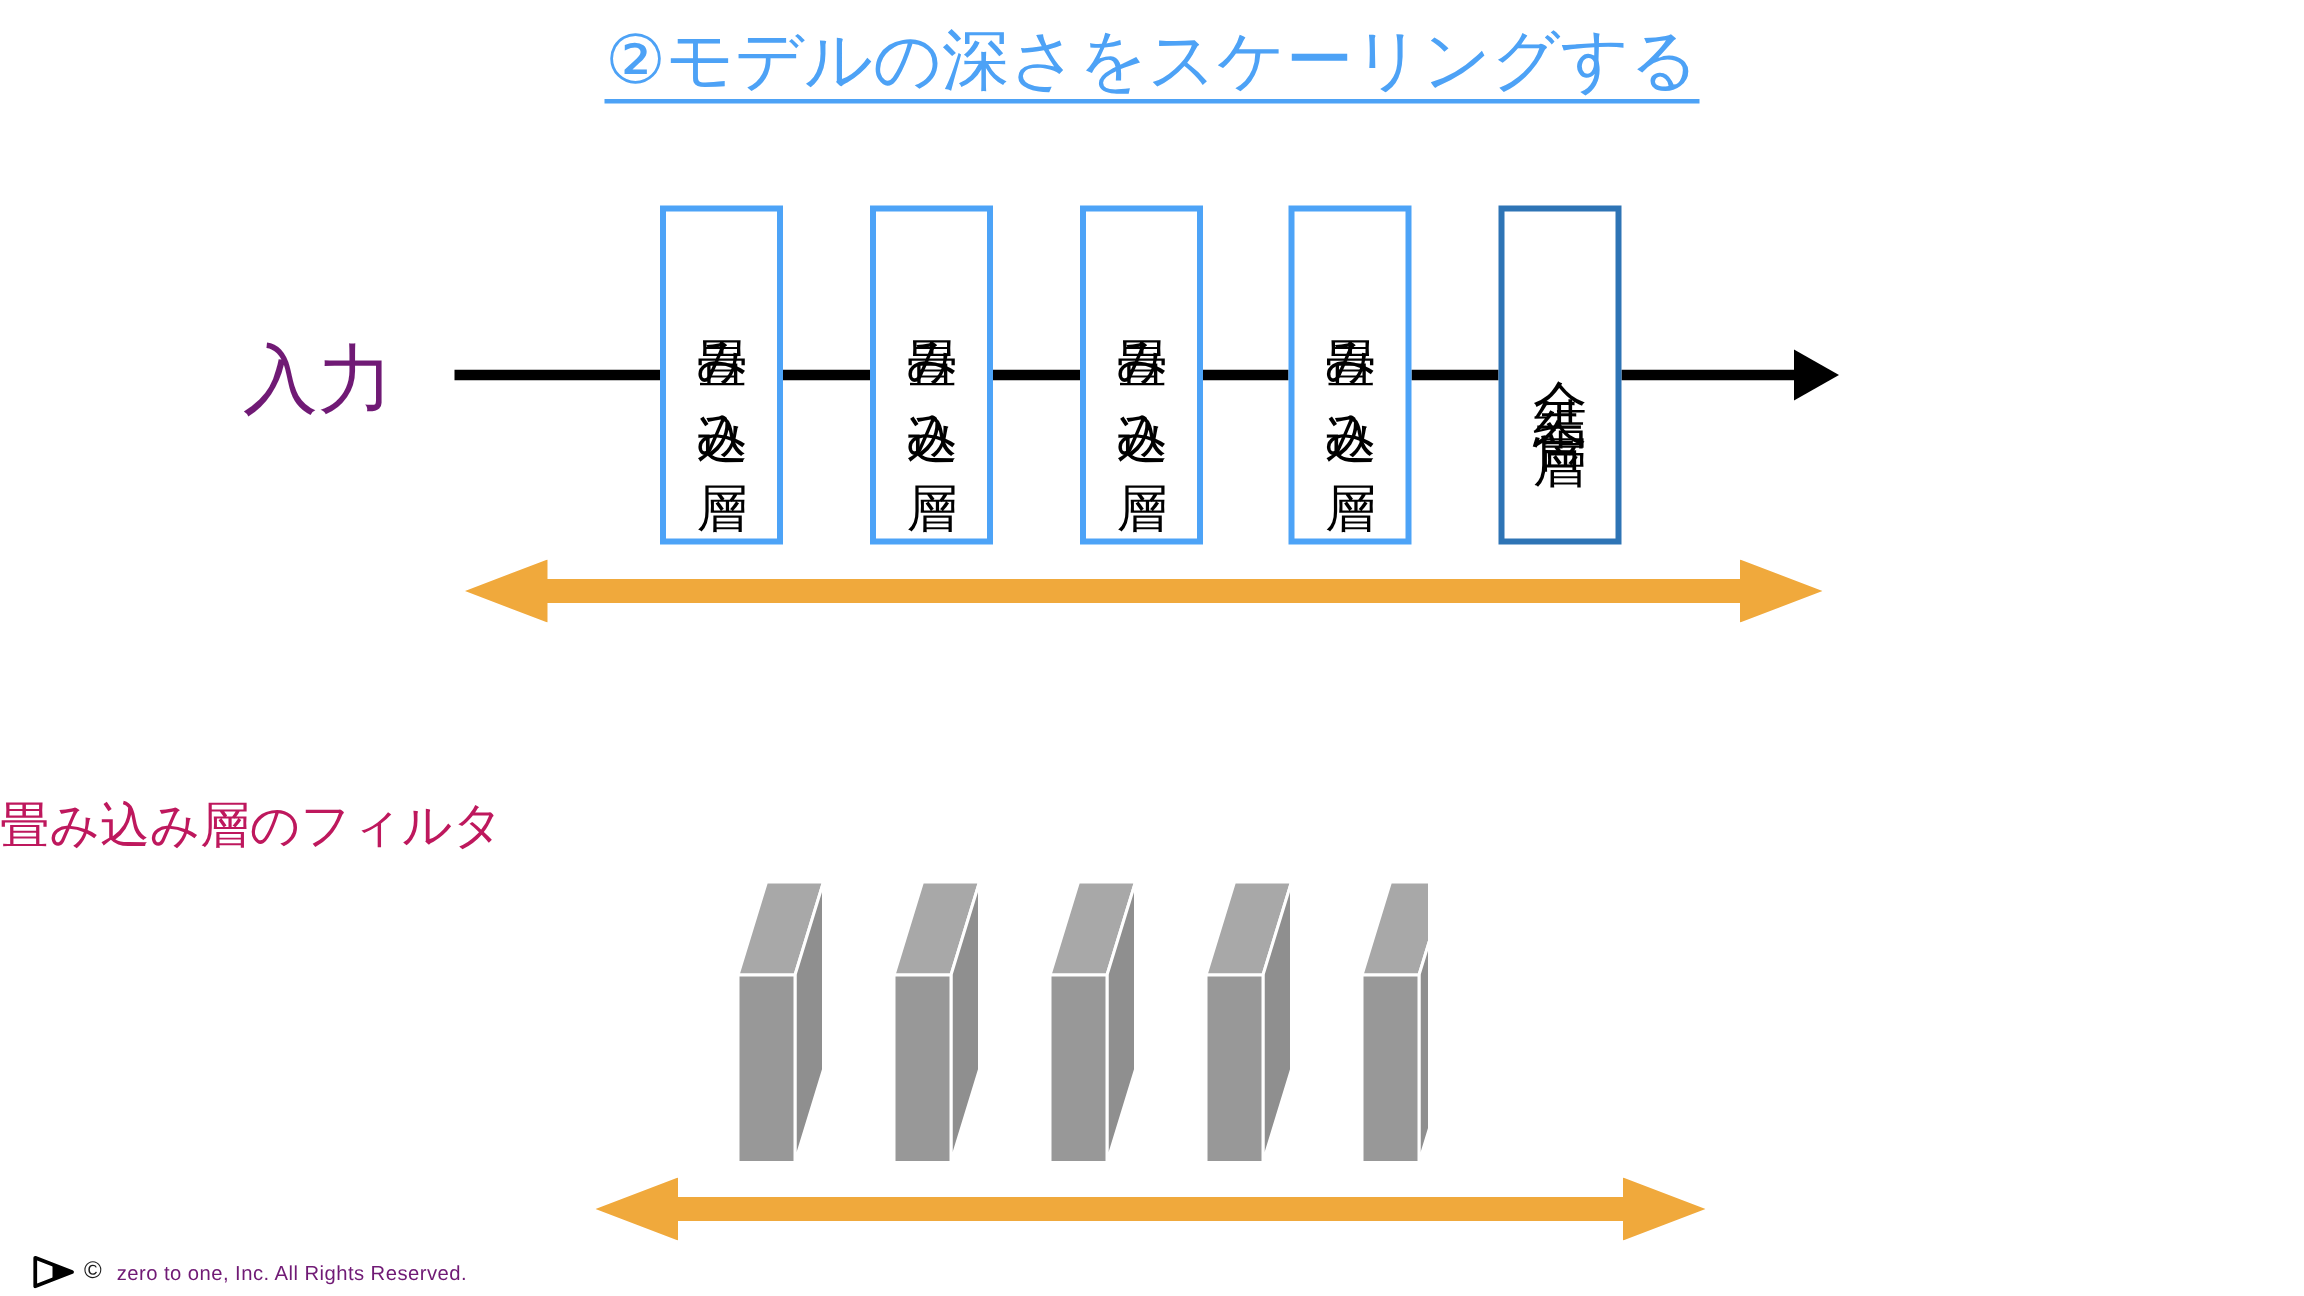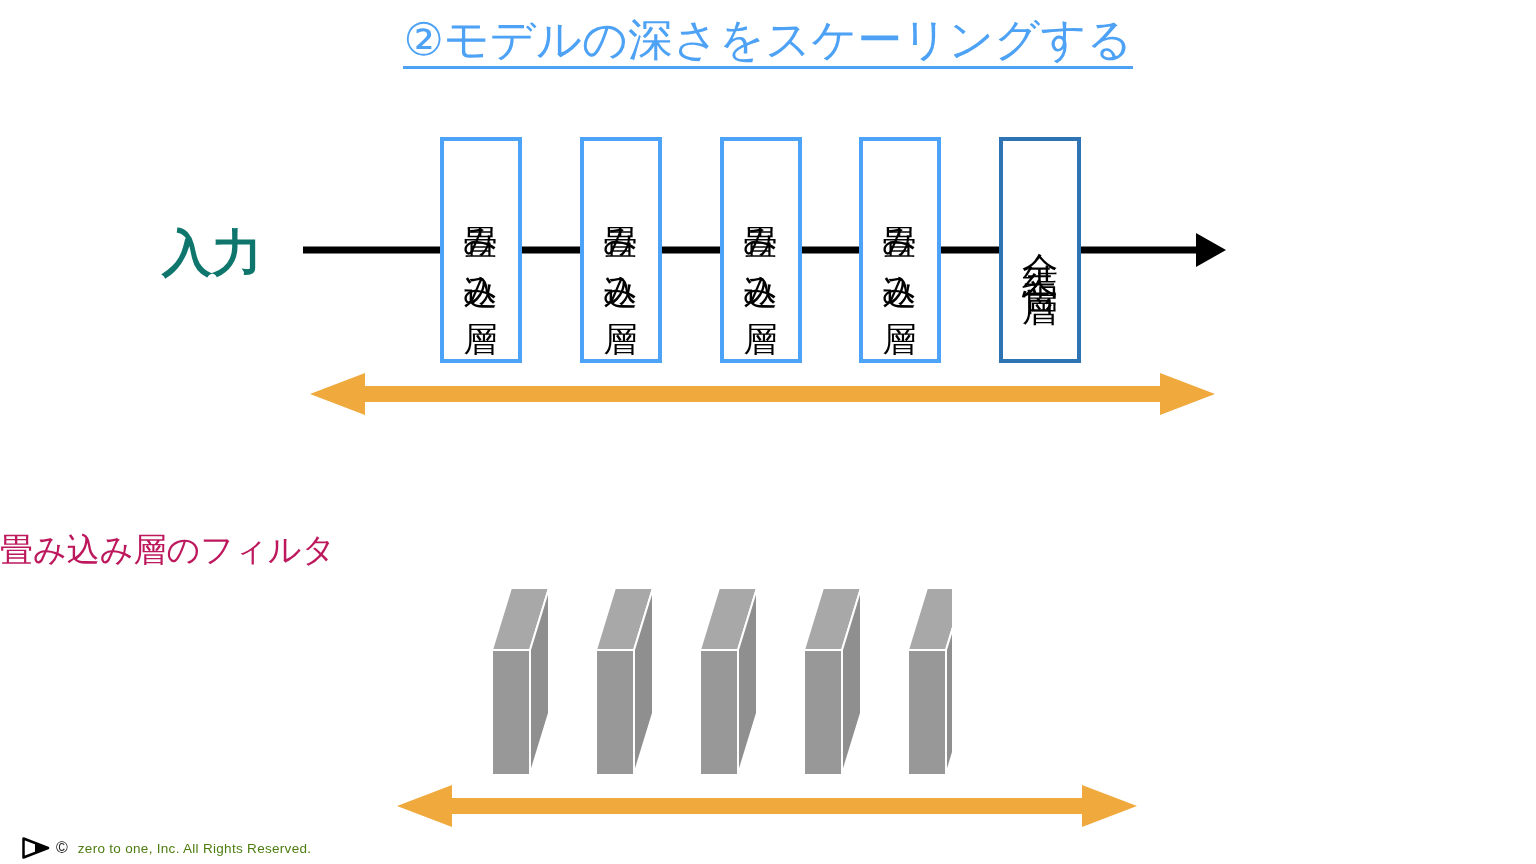--- a/index.html
+++ b/index.html
@@ -21,21 +21,21 @@
     display: inline-block;
     border-bottom: 3px solid currentColor;
     padding-bottom: 0;
   }
   .title.blue  { top: 14px;  color: var(--title-blue, #4da2f6); }
   .title.green { top: 442px; color: var(--title-green, #77d877); }
 
   
   .io-label {
     position: absolute; top: 220px;
-    font-size: 50px; color: #0f766e; white-space: nowrap; font-weight: bold;
+    font-size: 50px; color: #701a75; white-space: nowrap;
   }
   #input-label  { left: 162px; }
   #output-label { left: 1266px; }
 
   
   .flow-arrow { position: absolute; left: 290px; top: 228px; }
   .flow-arrow line    { stroke: var(--flow-black, #000); stroke-width: 7px; }
   .flow-arrow polygon { fill: var(--flow-black, #000); }
 
   
@@ -74,21 +74,21 @@
   .slab .slab-side  { fill: var(--slab-side, #8f8f8f); }
   .slab .slab-front { fill: var(--slab-front, #989898); }
 
   
   .footer {
     position: absolute; left: 22px; top: 836px;
     display: flex; align-items: center; height: 24px;
   }
   .logo { display: block; margin-right: 6px; }
   .copy-symbol { font-size: 16px; color: #1a1a1a; margin-right: 10px; }
-  .copy-text   { font-size: 13.5px; color: #4d7c0f; letter-spacing: 0.3px; }
+  .copy-text   { font-size: 13.5px; color: #701a75; letter-spacing: 0.3px; }
 </style>
 </head>
 <body>
 
 <div class="slide">
 
   <div class="title blue">
     <span class="underlined">②モデルの深さをスケーリングする</span>
   </div>
 

